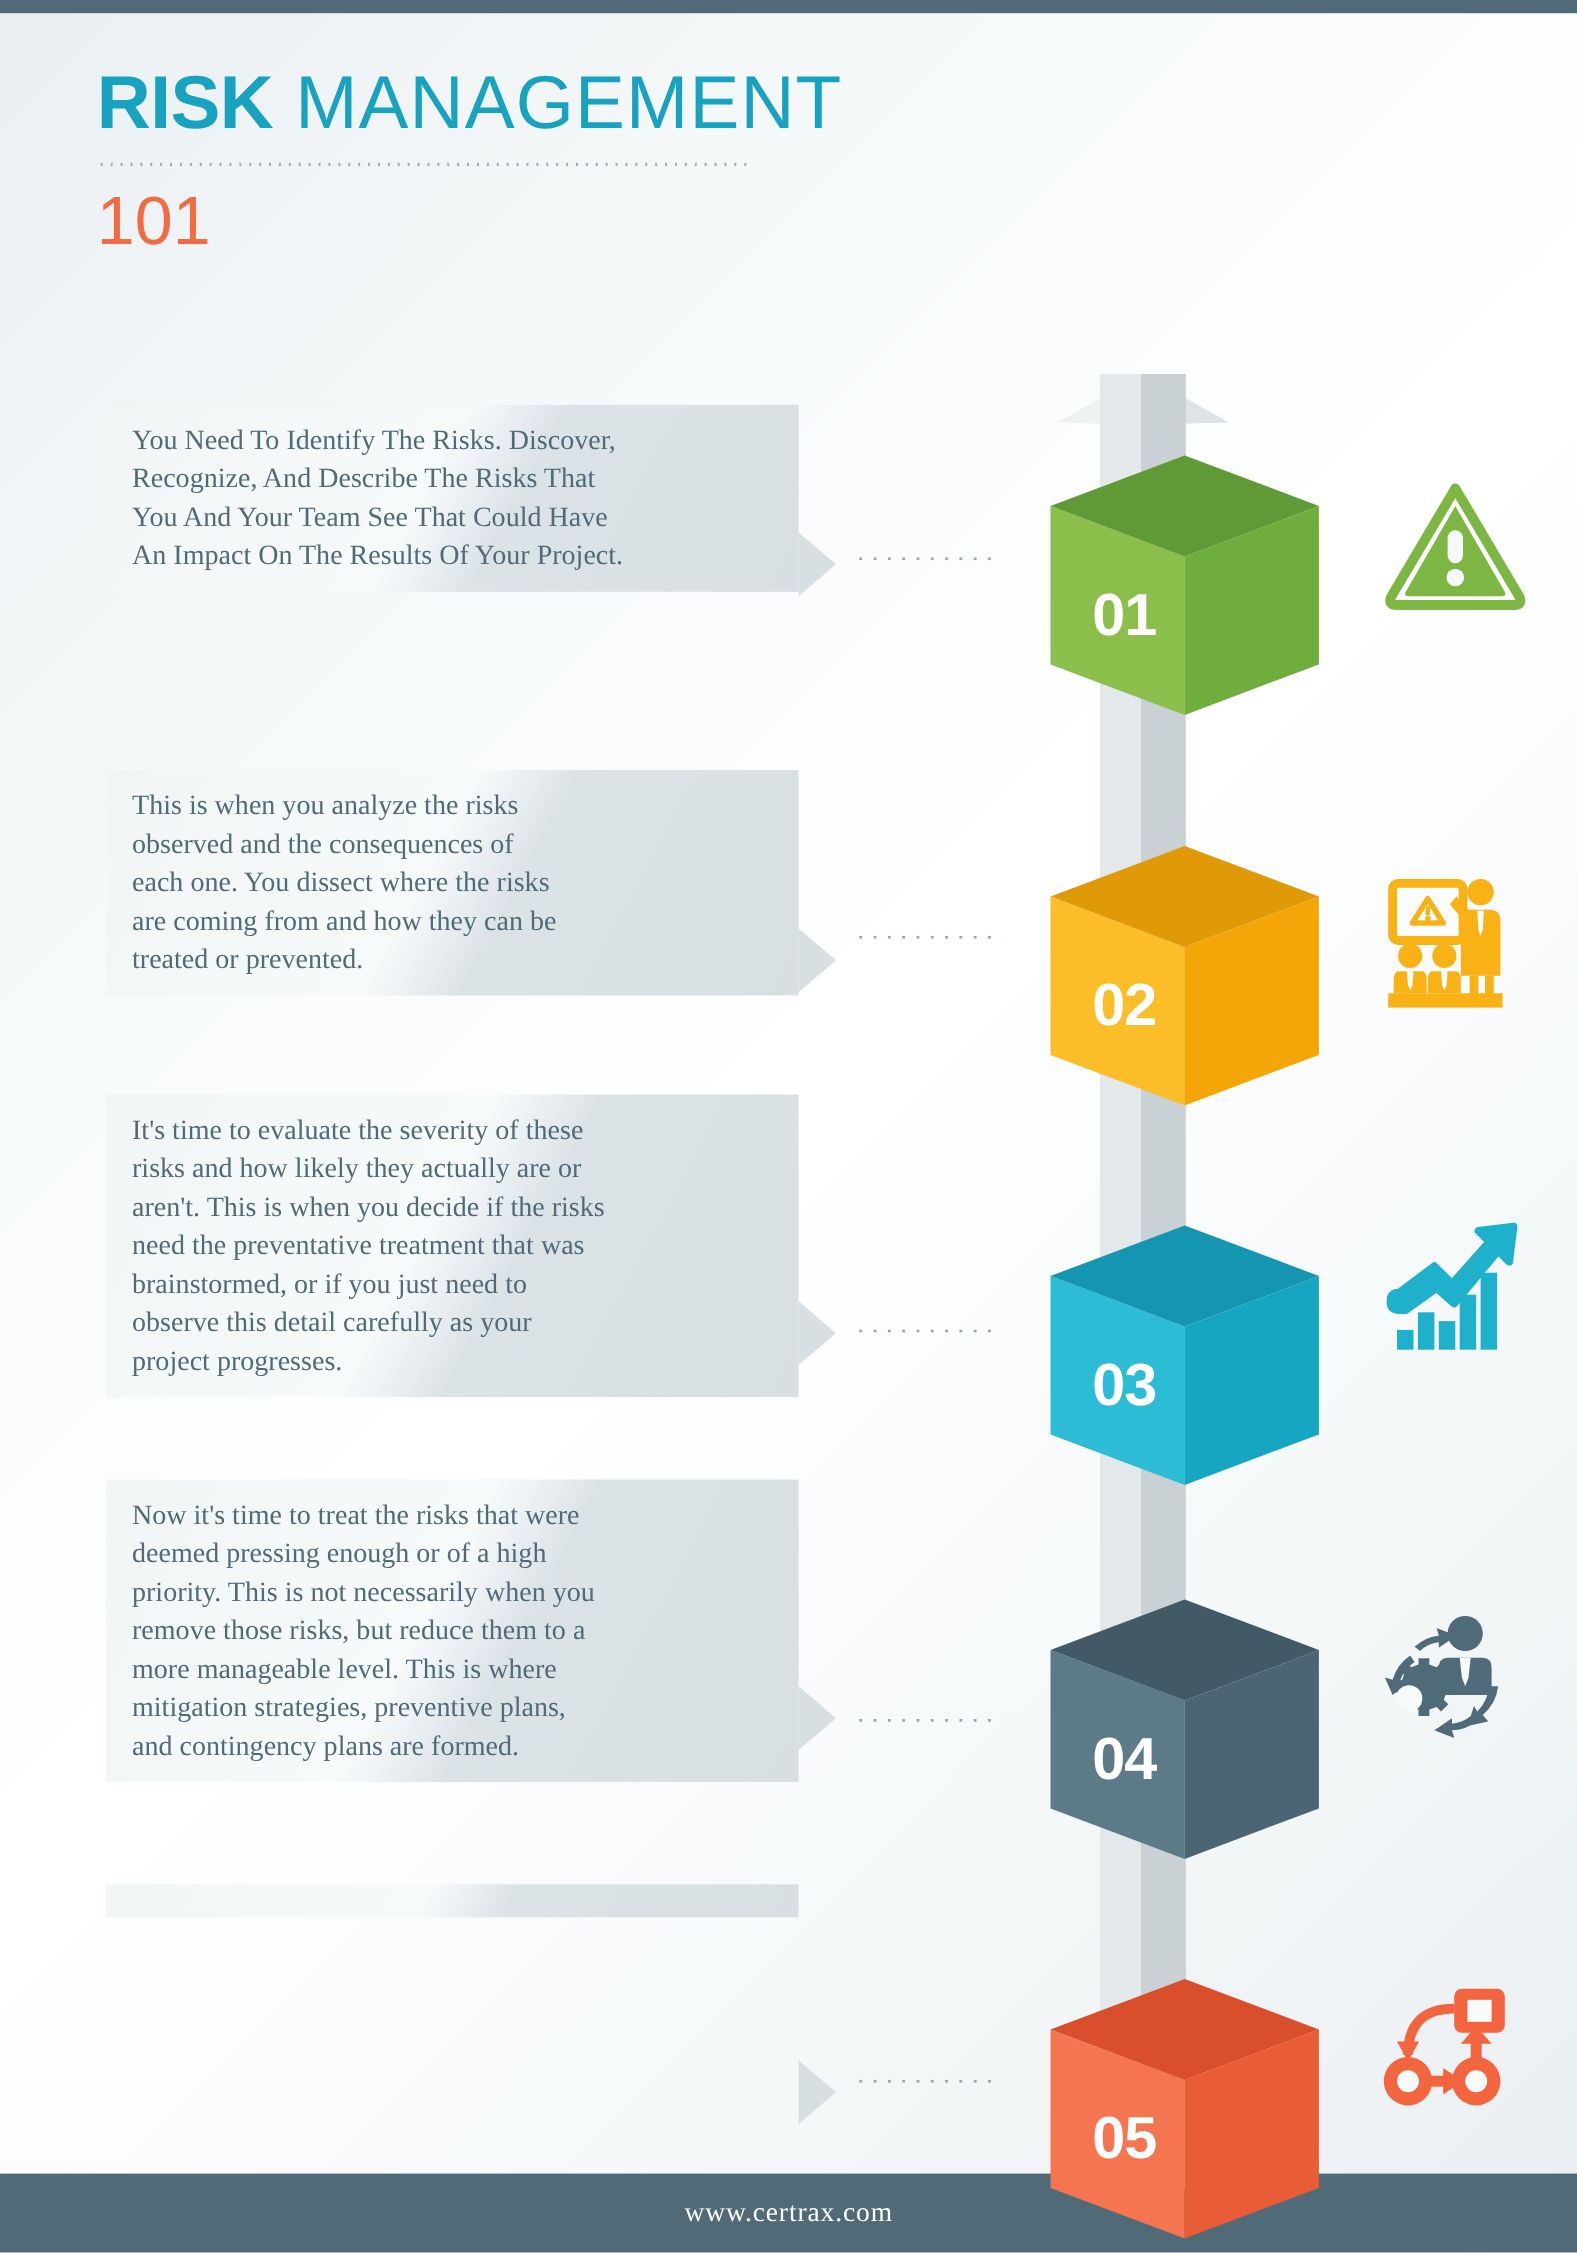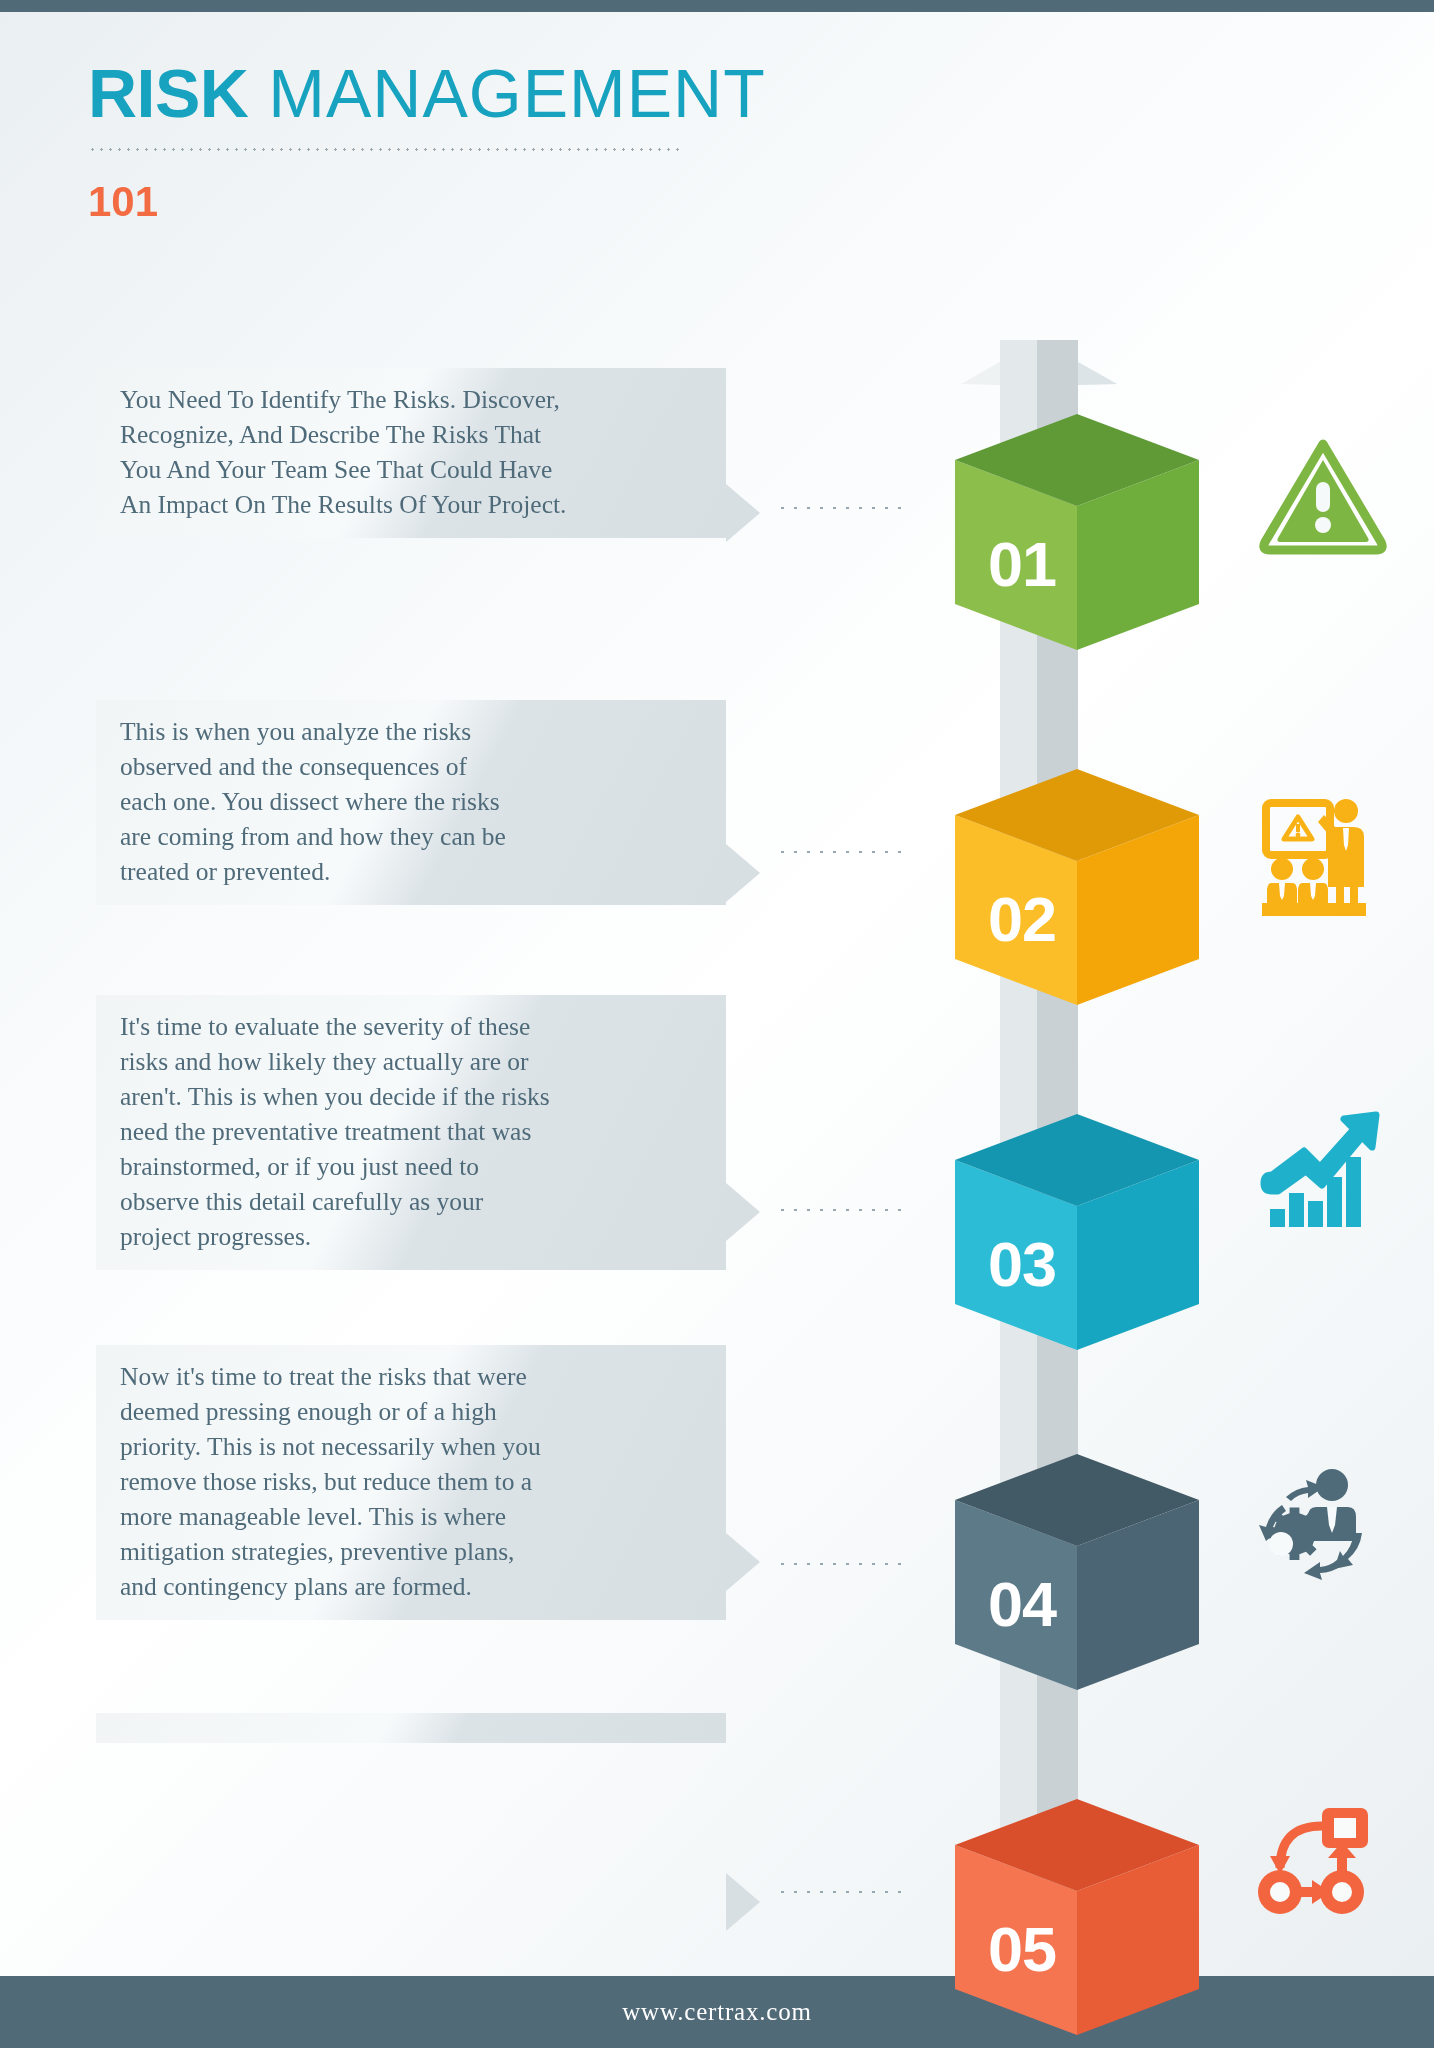--- a/index.html
+++ b/index.html
@@ -75,22 +75,22 @@
     margin-top: 14px;
     width: 595px;
     height: 3px;
     background-image: radial-gradient(circle, #9aa9b0 1.2px, rgba(0,0,0,0) 1.3px);
     background-size: 9px 3px;
     background-repeat: repeat-x;
   }
   .subtitle {
     margin-top: 16px;
     font-family: "Liberation Sans", "DejaVu Sans", sans-serif;
-    font-size: 42px;
-    font-weight: bold;
+    font-size: 62px;
+    font-weight: normal;
     color: #f26b43;
     letter-spacing: 0px;
     line-height: 70px;
   }
 
   
   .column {
     position: absolute;
     left: 1000px;
     top: 340px;
@@ -171,21 +171,21 @@
     z-index: 3;
   }
   .cube svg { display: block; }
   .cube-num {
     position: absolute;
     left: 24px;
     top: 96px;
     width: 104px;
     text-align: center;
     font-family: "Liberation Sans", "DejaVu Sans", sans-serif;
-    font-size: 63px;
+    font-size: 54px;
     font-weight: bold;
     color: #ffffff;
     letter-spacing: -1px;
     z-index: 4;
   }
 
   
   .step-icon {
     position: absolute;
     width: 130px;

